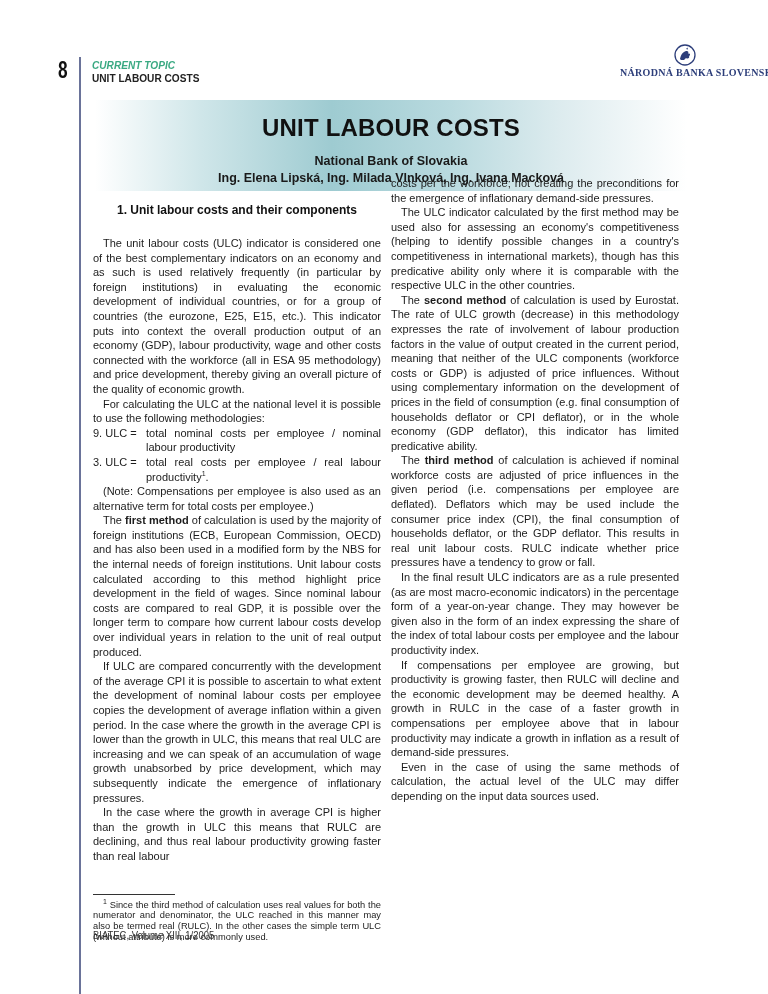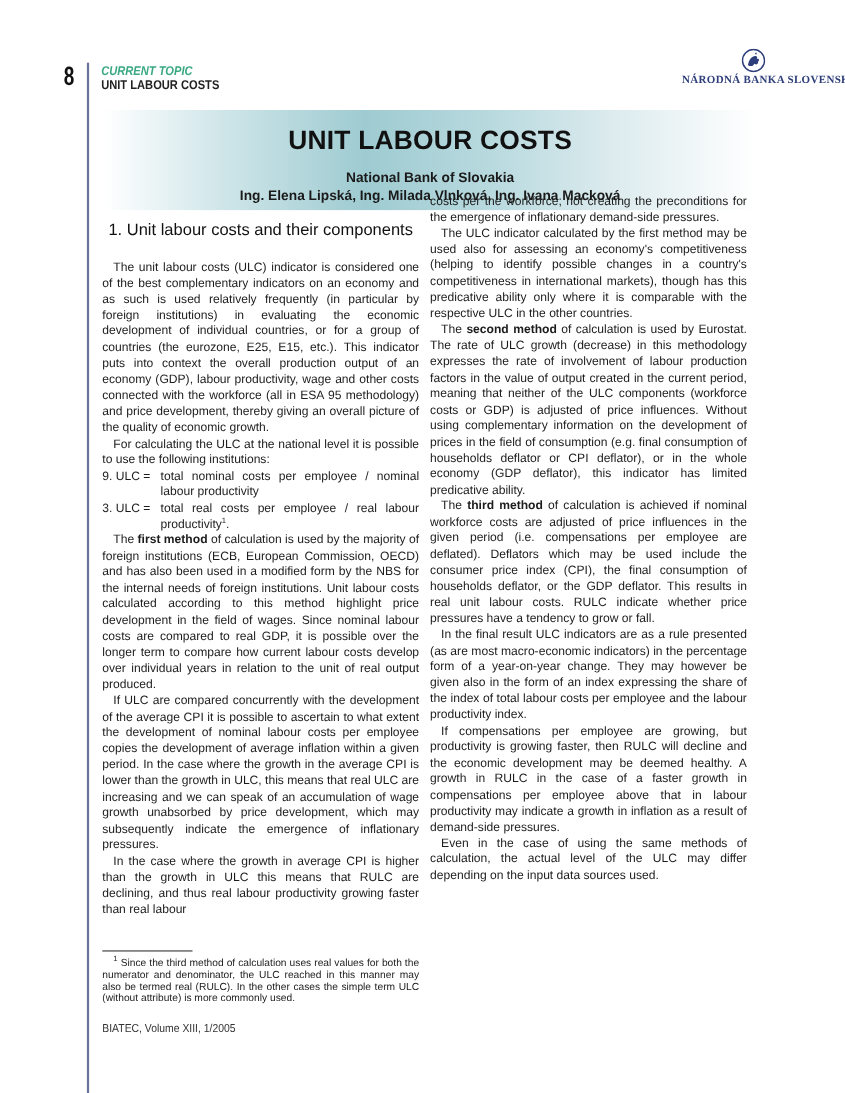--- a/index.html
+++ b/index.html
@@ -23,21 +23,21 @@
   .title { position: absolute; left: 0; right: 0; top: 14px; text-align: center;
            font-size: 24px; font-weight: bold; color: #111; letter-spacing: 0.2px; }
   .authors { position: absolute; left: 0; right: 0; top: 53px; text-align: center;
              font-size: 12.5px; font-weight: bold; color: #1a1a1a; line-height: 17px; }
   .col { position: absolute; top: 0; width: 288px; font-size: 11px; line-height: 14.6px;
          text-align: justify; color: #1c1c1c; }
   .col-left { left: 93px; top: 236px; }
   .col-right { left: 391px; top: 176px; }
   .col p { margin: 0; text-indent: 10px; hyphens: manual; }
   .col p.noindent { text-indent: 0; }
-  .col h2 { font-size: 15px; font-weight: normal; margin: 0; text-align: center; color: #111; }
+  .col h2 { font-size: 12px; font-weight: bold; margin: 0; text-align: center; color: #111; }
   .col-left h2.h1 { position: absolute; top: -33px; left: 0; width: 288px; }
   .formula { display: flex; margin: 0; text-indent: 0; }
   .formula .f-lhs { width: 53px; flex: none; }
   .formula .f-rhs { flex: 1; text-align: justify; }
   .footnote-rule { width: 82px; height: 1px; background: #333; margin: 30px 0 5px 0; }
   .footnote { font-size: 9.3px; line-height: 10.7px; text-align: justify; margin: 0; }
   .footnote sup, .col sup { font-size: 7px; vertical-align: super; line-height: 0; }
   .footer { position: absolute; left: 93px; top: 929px; font-size: 10.5px; color: #333;
             transform: scaleX(0.9); transform-origin: left top; }
   .sec2 { margin: 28px 0 18px 0; }
@@ -66,29 +66,30 @@
   <div class="title">UNIT LABOUR COSTS</div>
   <div class="authors">
     <div>National Bank of Slovakia</div>
     <div>Ing. Elena Lipská, Ing. Milada Vlnková, Ing. Ivana Macková</div>
   </div>
 </div>
 
 <div class="col col-left">
   <h2 class="h1">1. Unit labour costs and their components</h2>
   <p>The unit labour costs (ULC) indicator is considered one of the best complementary indicators on an economy and as such is used relatively frequently (in particular by foreign institutions) in evaluating the economic development of individual countries, or for a group of countries (the eurozone, E25, E15, etc.). This indicator puts into context the overall production output of an economy (GDP), labour productivity, wage and other costs connected with the workforce (all in ESA 95 methodology) and price development, thereby giving an overall picture of the quality of economic growth.</p>
-  <p>For calculating the ULC at the national level it is possible to use the following institutions:</p>
+  <p>For calculating the ULC at the national level it is possible to use the following methodologies:</p>
   <div class="formula">
     <span class="f-lhs">9. ULC =</span>
     <span class="f-rhs">total nominal costs per employee / nominal labour productivity</span>
   </div>
   <div class="formula">
     <span class="f-lhs">3. ULC =</span>
     <span class="f-rhs"><span>total real costs per employee / real labour productivity</span><sup>1</sup><span>.</span></span>
   </div>
+  <p>(Note: Compensations per employee is also used as an alternative term for total costs per employee.)</p>
   <p><span>The </span><b class="term">first method</b><span> of calculation is used by the majority of foreign institutions (ECB, European Commission, OECD) and has also been used in a modified form by the NBS for the internal needs of foreign institutions. Unit labour costs calculated according to this method highlight price development in the field of wages. Since nominal labour costs are compared to real GDP, it is possible over the longer term to compare how current labour costs develop over individual years in relation to the unit of real output produced.</span></p>
   <p>If ULC are compared concurrently with the development of the average CPI it is possible to ascertain to what extent the development of nominal labour costs per employee copies the development of average inflation within a given period. In the case where the growth in the average CPI is lower than the growth in ULC, this means that real ULC are increasing and we can speak of an accumulation of wage growth unabsorbed by price development, which may subsequently indicate the emergence of inflationary pressures.</p>
   <p>In the case where the growth in average CPI is higher than the growth in ULC this means that RULC are declining, and thus real labour productivity growing faster than real labour</p>
   <div class="footnote-rule"></div>
   <p class="footnote"><sup>1</sup> <span>Since the third method of calculation uses real values for both the numerator and denominator, the ULC reached in this manner may also be termed real (RULC). In the other cases the simple term ULC (without attribute) is more commonly used.</span></p>
 </div>
 
 <div class="col col-right">
   <p class="noindent">costs per the workforce; not creating the preconditions for the emergence of inflationary demand-side pressures.</p>
   <p>The ULC indicator calculated by the first method may be used also for assessing an economy's competitiveness (helping to identify possible changes in a country's competitiveness in international markets), though has this predicative ability only where it is comparable with the respective ULC in the other countries.</p>

